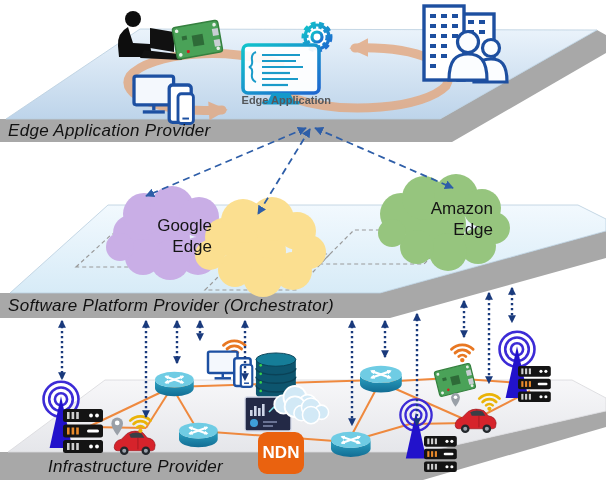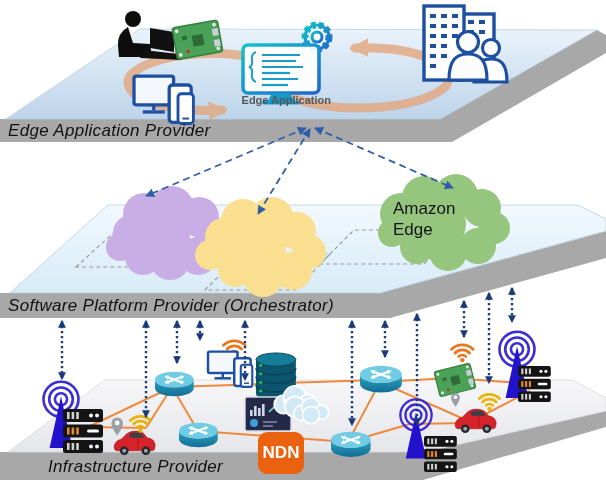--- a/index.html
+++ b/index.html
@@ -1,21 +1,21 @@
 <!DOCTYPE html>
 <html><head>
 <meta charset="utf-8">
 <style>
   html,body{margin:0;padding:0;background:#fff;}
   .stage{position:relative;width:606px;height:489px;background:#ffffff;overflow:hidden;
          font-family:"Liberation Sans",sans-serif;}
   .stage svg{position:absolute;left:0;top:0;}
   .lbl{position:absolute;color:#0d0d0d;white-space:nowrap;}
   .band-label{font-style:italic;font-size:17px;letter-spacing:.3px;color:#111;}
-  .cloud-label{position:absolute;text-align:left;font-size:17px;line-height:21px;
+  .cloud-label{position:absolute;text-align:right;font-size:17px;line-height:21px;
                color:#141414;white-space:normal;}
   .app-label{position:absolute;text-align:right;font-size:11px;font-weight:700;color:#54575b;}
   .ndn-label{position:absolute;text-align:center;color:#fff;font-weight:700;font-size:17px;}
 </style>
 </head>
 <body>
 
 <div class="stage">
 <svg width="606" height="489" viewBox="0 0 606 489">
   <defs>
@@ -352,16 +352,17 @@
     <line x1="512" y1="288" x2="512" y2="322" marker-start="url(#mN)" marker-end="url(#mN)"></line>
   </g>
 </svg>
 
   <div class="lbl band-label" style="left:8px;top:119px;height:23px;line-height:23px;text-align:right;">Edge Application Provider</div>
   <div class="lbl band-label" style="left:8px;top:294px;height:24px;line-height:24px;">Software Platform Provider (Orchestrator)</div>
   <div class="lbl band-label" style="left:12px;top:453px;height:27px;line-height:27px;margin-left:36px;">Infrastructure Provider</div>
 
   <div class="app-label" style="left:235px;top:94px;width:96px;">Edge Application</div>
 
+  <div class="cloud-label" style="left:116px;top:215px;width:96px;">Google Edge</div>
   <div class="cloud-label" style="left:393px;top:198px;width:100px;">Amazon Edge</div>
 
   <div class="ndn-label" style="left:258px;top:432px;width:46px;height:42px;line-height:42px;">NDN</div>
 </div>
 
 </body></html>

